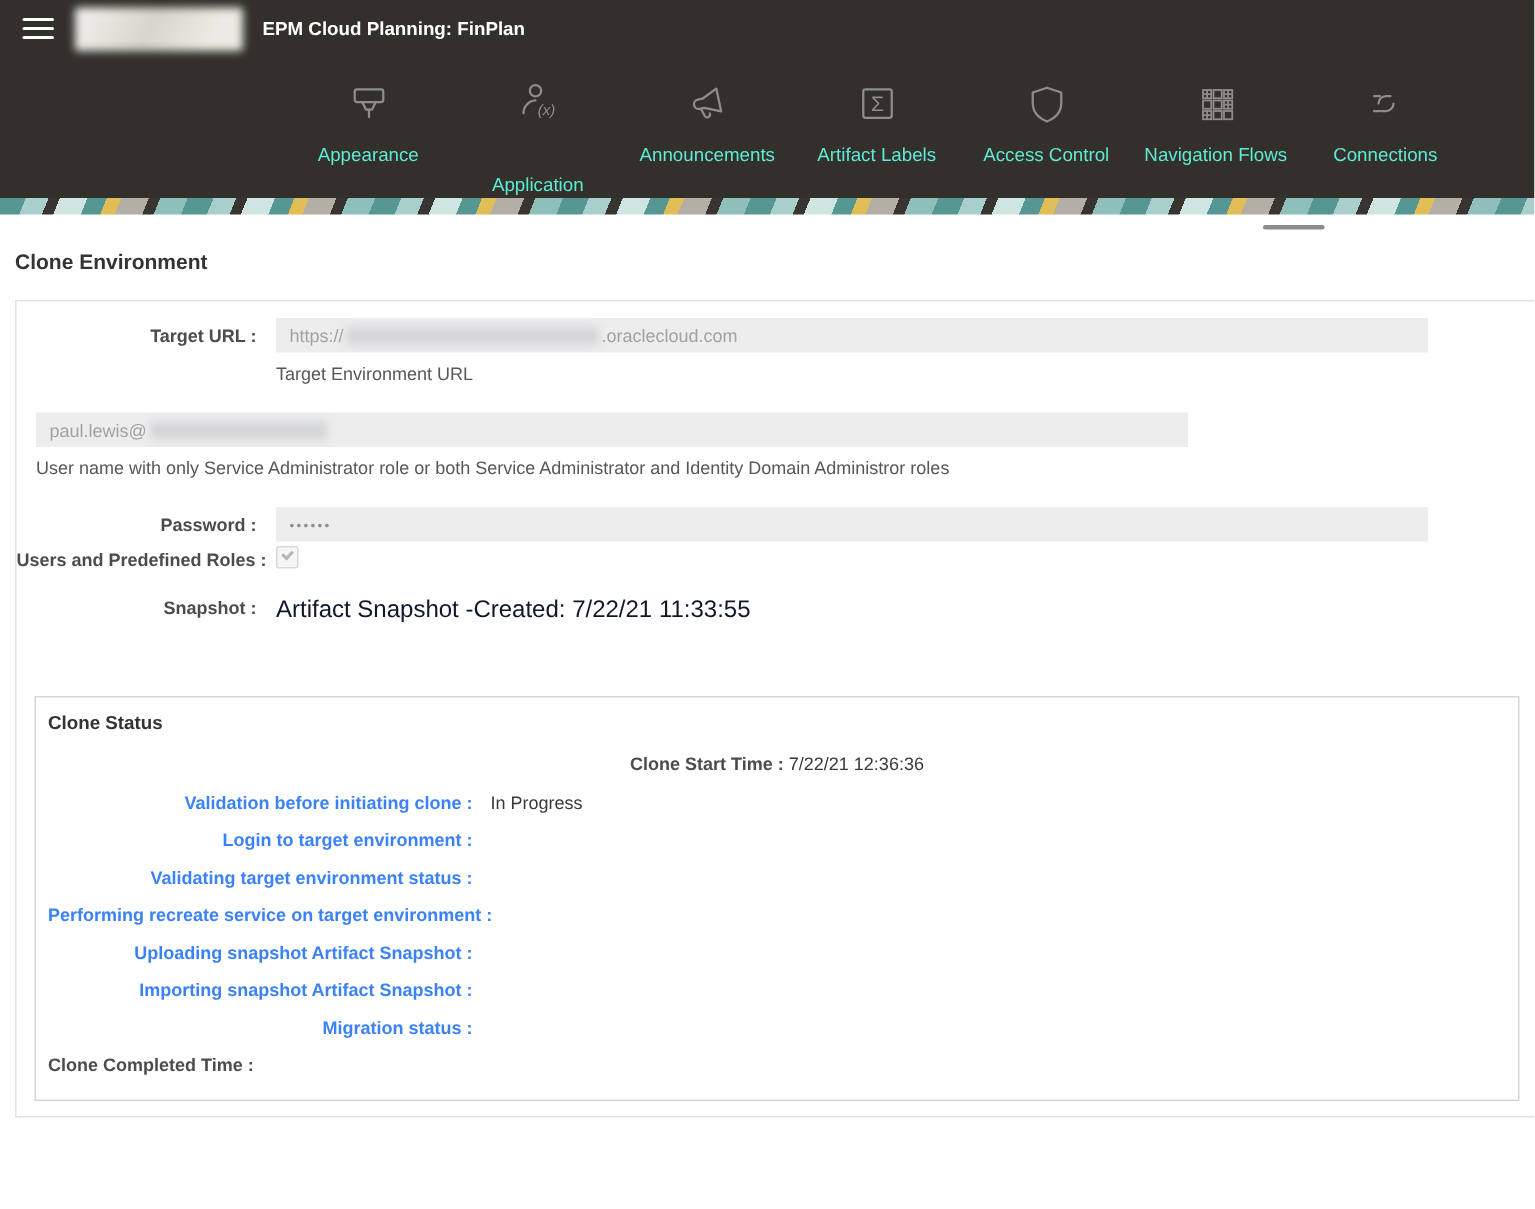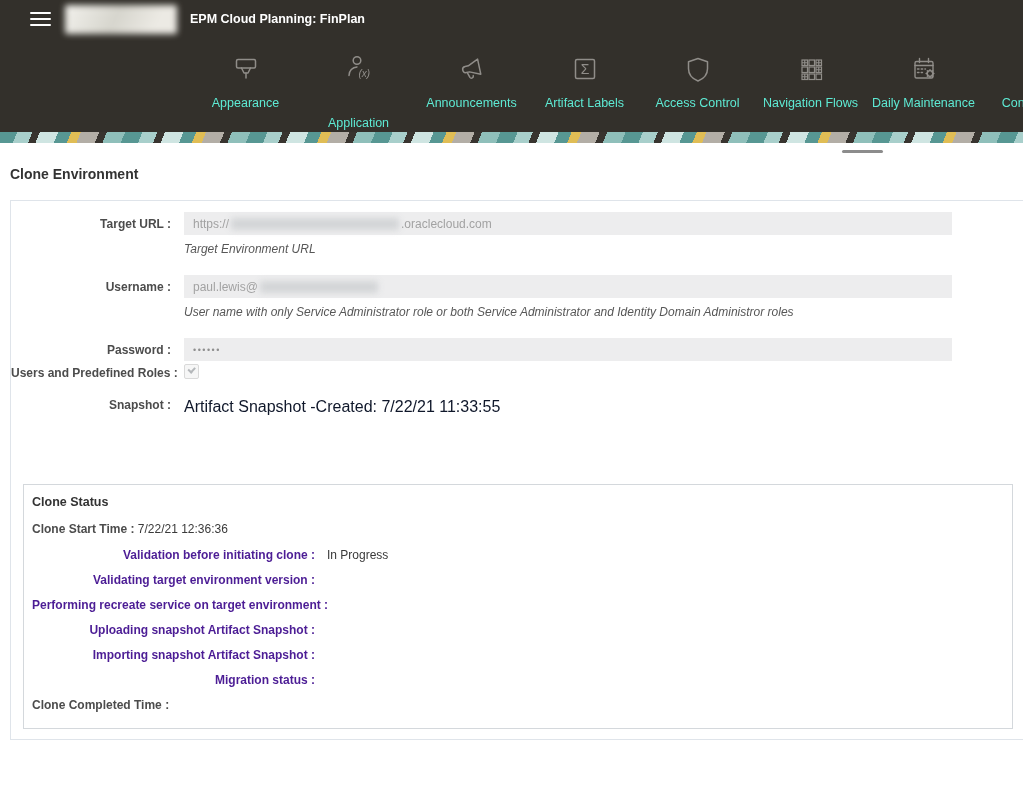--- a/index.html
+++ b/index.html
@@ -1,21 +1,21 @@
 <!DOCTYPE html>
 <html><head>
 <meta charset="utf-8">
 <style>
   * { box-sizing: border-box; margin: 0; padding: 0; }
   html, body { width: 1023px; height: 806px; overflow: hidden; background: #fff;
     font-family: "Liberation Sans", sans-serif; }
 
   
   .topbar { background: #33302b; height: 132px; position: relative; overflow: hidden; }
-  .brand-row { display: flex; align-items: center; height: 38px; padding-left: 30px; }
+  .brand-row { display: flex; align-items: center; height: 38px; padding-left: 15px; }
   .hamburger { width: 21px; cursor: pointer; }
   .hamburger span { display: block; height: 2.6px; background: #fff; margin: 3.4px 0; border-radius: 1px; }
   .logo-blur { width: 112px; height: 29px; margin-left: 14px; border-radius: 2px;
     background: linear-gradient(115deg,#f2f1ec 0%,#d6d5cd 45%,#eceae4 80%);
     filter: blur(3px); }
   .app-title { color: #fff; font-weight: bold; font-size: 12.5px; margin-left: 13px; }
 
   .nav-row { display: flex; padding-left: 189px; margin-top: 13px; }
   .nav-item { flex: 0 0 113px; width: 113px; display: flex; flex-direction: column;
     align-items: center; cursor: pointer; }
@@ -45,40 +45,40 @@
 
   .text-input { width: 768px; height: 23px; background: #ededee; border: 0;
     display: flex; align-items: center; padding-left: 9px; font-size: 12px;
     color: #a2a2a2; cursor: text; text-align: right; }
   .blur-chip { display: inline-block; height: 12px; border-radius: 2px;
     background: #d3d5d7; filter: blur(3px); margin: 0 2px; }
   .chip-url { width: 168px; }
   .chip-user { width: 118px; }
   .password-text { font-size: 9px; letter-spacing: 1.5px; color: #8f8f8f; }
 
-  .helper { font-style: italic; color: #575757; font-size: 12px;
+  .helper { color: #575757; font-size: 12px;
     margin: 7px 0 19px 0; }
 
   .checkbox-row { margin-bottom: 13px; }
   .checkbox { width: 15px; height: 15px; border: 1px solid #d9d9d9; border-radius: 2px;
     background: #f6f6f6; position: relative; margin-top: 3px; cursor: default; }
   .checkbox .check { position: absolute; left: 3.2px; top: 2.2px; width: 7px; height: 4.5px;
     border-left: 2px solid #b4b7ba; border-bottom: 2px solid #b4b7ba;
     transform: rotate(-48deg); }
 
   .snapshot-value { font-size: 16px; color: #0f172a; padding-top: 5px; }
 
   
-  .status-panel { margin: 68px 12px 0; border: 1px solid #d4d8dc; padding: 10px 8px 16px; }
+  .status-panel { margin: 48px 12px 0; border: 1px solid #d4d8dc; padding: 10px 8px 16px; }
   .status-title { font-weight: bold; font-size: 12.5px; color: #333; margin-bottom: 13px; }
-  .status-start { font-size: 12px; margin-bottom: 12px; color: #3a3a3a; }
+  .status-start { font-size: 12px; margin-bottom: 12px; color: #3a3a3a; text-align: center; }
   .status-start b, .status-completed b { color: #4c4c4c; font-size: 12px; }
   .status-row { display: flex; margin-bottom: 11px; }
   .status-label { width: 283px; flex: 0 0 283px; text-align: right; font-weight: bold;
-    color: #4c1d95; font-size: 12px; white-space: nowrap; }
+    color: #3b82f6; font-size: 12px; white-space: nowrap; }
   .status-value { margin-left: 12px; font-size: 12px; color: #3a3a3a; min-height: 14px; }
   .status-completed { font-size: 12px; margin-top: 2px; }
 </style>
 </head>
 <body>
 
 <div class="topbar">
   <div class="brand-row">
     <div class="hamburger">
       <span></span>
@@ -143,30 +143,20 @@
           <rect x="16" y="16" width="5.5" height="5.5"></rect>
           <rect x="23" y="16" width="5.5" height="5.5"></rect>
         <rect x="9" y="23" width="5.5" height="5.5"></rect>
           <rect x="16" y="23" width="5.5" height="5.5"></rect>
           <rect x="23" y="23" width="5.5" height="5.5"></rect>
         <path d="M11.75 9 v5.5 M9 11.75 h5.5 M25.75 9 v5.5 M23 11.75 h5.5 M25.75 16 v5.5 M23 18.75 h5.5 M11.75 23 v5.5 M9 25.75 h5.5"></path>
       </svg>
       <div class="nav-label">Navigation Flows</div>
     </div>
 
-    <div class="nav-item">
-      <svg width="36" height="36" viewBox="0 0 36 36" fill="none" stroke="#908d89" stroke-width="1.4" stroke-linecap="round">
-        <rect x="9" y="10.5" width="18" height="16.5" rx="1.5"></rect>
-        <path d="M13.5 7.5 v4 M22.5 7.5 v4 M9 14.5 h18"></path>
-        <path stroke-dasharray="1.5 2.2" d="M11.5 18 h8 M11.5 21.5 h5"></path>
-        <circle cx="24" cy="22.5" r="2.9"></circle>
-        <path d="M24 18.6 v1.2 M24 25.2 v1.2 M20.1 22.5 h1.2 M26.7 22.5 h1.2 M21.3 19.8 l0.9 0.9 M25.8 24.3 l0.9 0.9 M26.7 19.8 l-0.9 0.9 M22.2 24.3 l-0.9 0.9"></path>
-      </svg>
-      <div class="nav-label">Daily Maintenance</div>
-    </div>
 
     <div class="nav-item">
       <svg width="36" height="36" viewBox="0 0 36 36" fill="none" stroke="#908d89" stroke-width="1.5" stroke-linecap="round">
         <path d="M13 18 a5 5 0 0 1 5 -5 h3 M23 18 a5 5 0 0 1 -5 5 h-3"></path>
         <path d="M10 13 l4 0 M10 23 l4 0"></path>
       </svg>
       <div class="nav-label">Connections</div>
     </div>
 
   </div>
@@ -185,21 +175,20 @@
       <div class="text-input">
         <span>https://</span>
         <span class="blur-chip chip-url"></span>
         <span>.oraclecloud.com</span>
       </div>
       <div class="helper">Target Environment URL</div>
     </div>
   </div>
 
   <div class="form-row">
-    <div class="label-col">Username :</div>
     <div class="field-col">
       <div class="text-input">
         <span>paul.lewis@</span>
         <span class="blur-chip chip-user"></span>
       </div>
       <div class="helper">User name with only Service Administrator role or both Service Administrator and Identity Domain Administror roles</div>
     </div>
   </div>
 
   <div class="form-row">
@@ -233,21 +222,25 @@
     <div class="status-start">
       <b>Clone Start Time :</b>
       <span>7/22/21 12:36:36</span>
     </div>
 
     <div class="status-row">
       <div class="status-label">Validation before initiating clone :</div>
       <div class="status-value">In Progress</div>
     </div>
     <div class="status-row">
-      <div class="status-label">Validating target environment version :</div>
+      <div class="status-label">Login to target environment :</div>
+      <div class="status-value"></div>
+    </div>
+    <div class="status-row">
+      <div class="status-label">Validating target environment status :</div>
       <div class="status-value"></div>
     </div>
     <div class="status-row">
       <div class="status-label">Performing recreate service on target environment :</div>
       <div class="status-value"></div>
     </div>
     <div class="status-row">
       <div class="status-label">Uploading snapshot Artifact Snapshot :</div>
       <div class="status-value"></div>
     </div>

